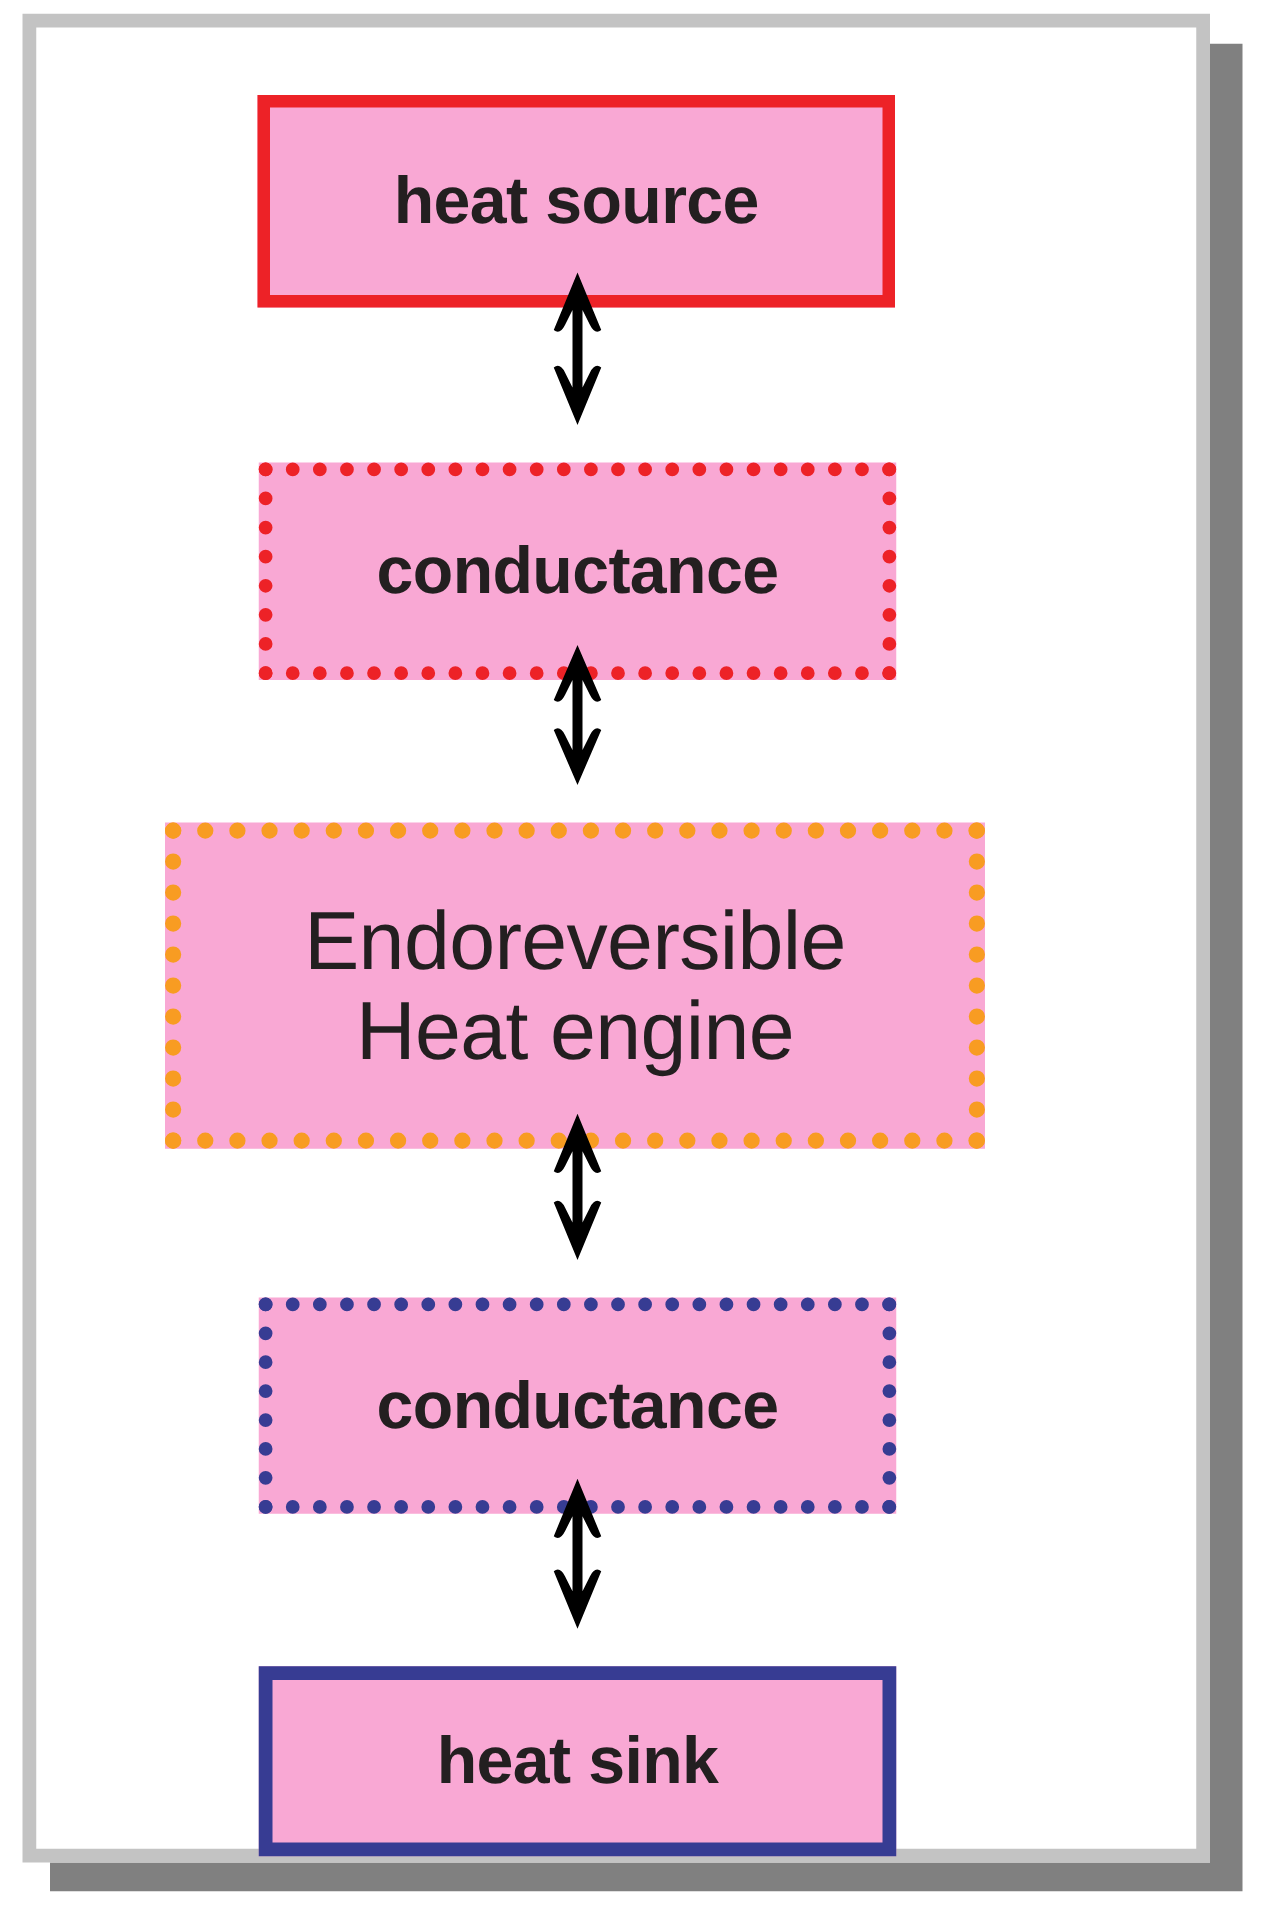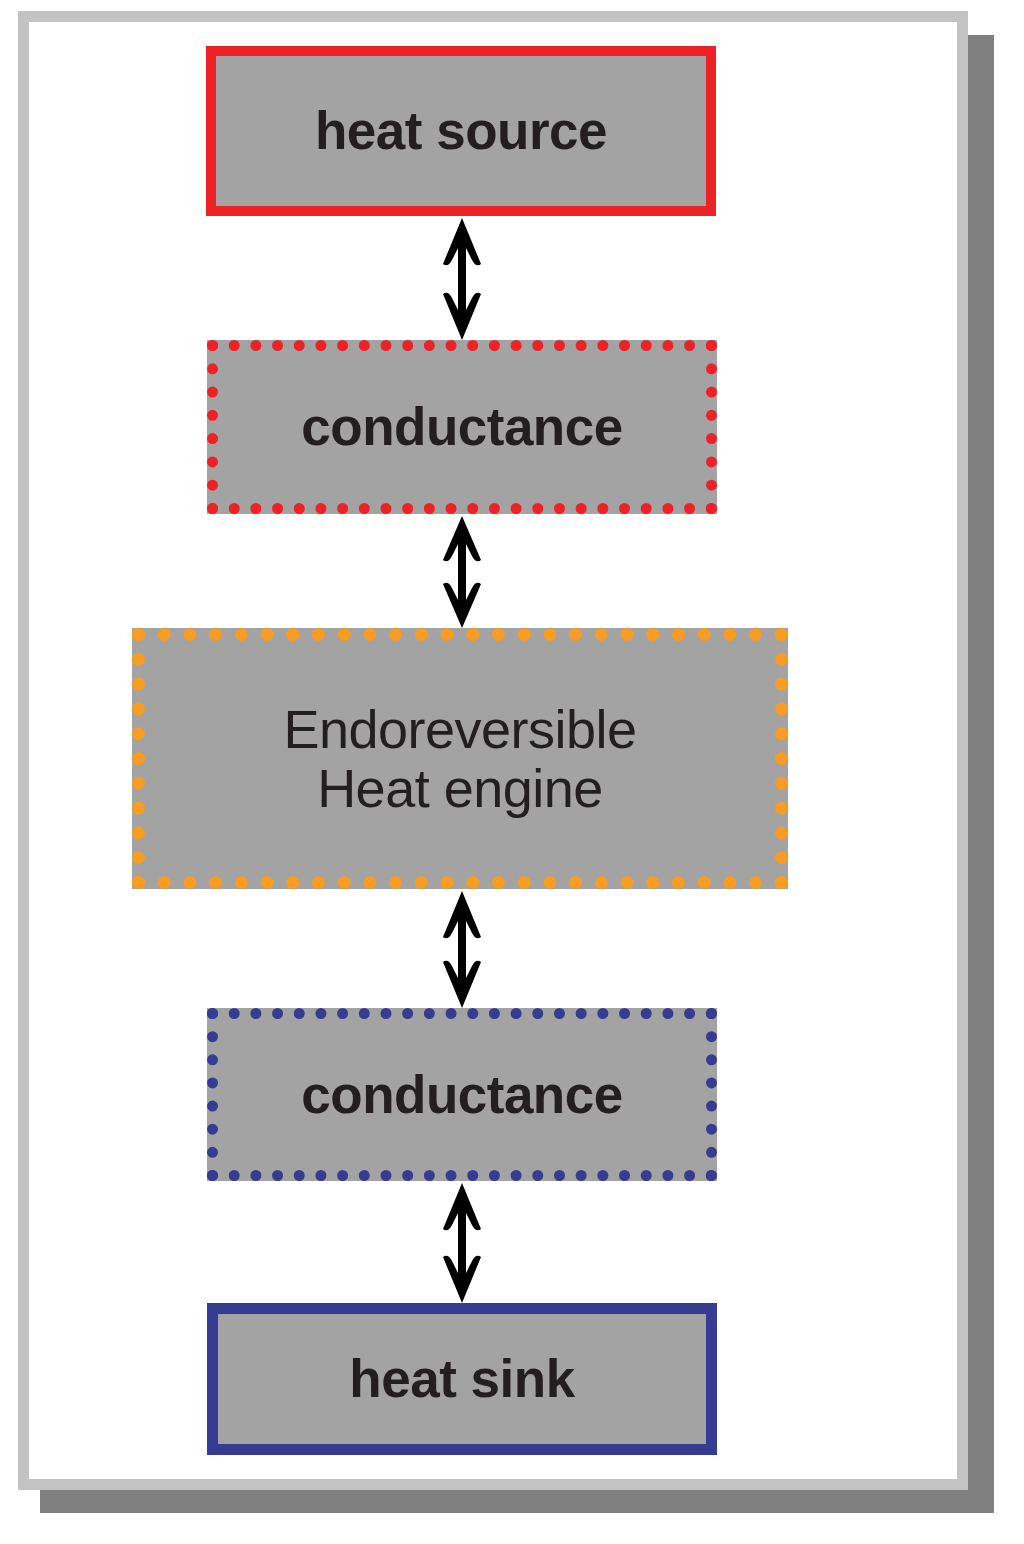--- a/index.html
+++ b/index.html
@@ -40,43 +40,44 @@
     height: 1479px;
     background: #ffffff;
     border: 11px solid #c3c3c3;
     box-sizing: border-box;
   }
 
   
   .node {
     position: absolute;
     box-sizing: border-box;
-    background: #a3a3a3;
+    background: #f9a8d4;
     display: flex;
     align-items: center;
     justify-content: center;
     text-align: center;
     color: #231f20;
+    margin-top: 30px;
   }
 
   .node-label {
     display: block;
     line-height: 1.08;
     white-space: pre-line;
   }
 
   .heavy-label {
     font-weight: bold;
     font-size: 53px;
     letter-spacing: -0.5px;
   }
 
   .engine-label {
     font-weight: normal;
-    font-size: 54px;
+    font-size: 66px;
     letter-spacing: -0.5px;
   }
 
   
   #box-heat-source {
     left: 206px;
     top: 46px;
     width: 510px;
     height: 170px;
     border: 10px solid #ed2227;

